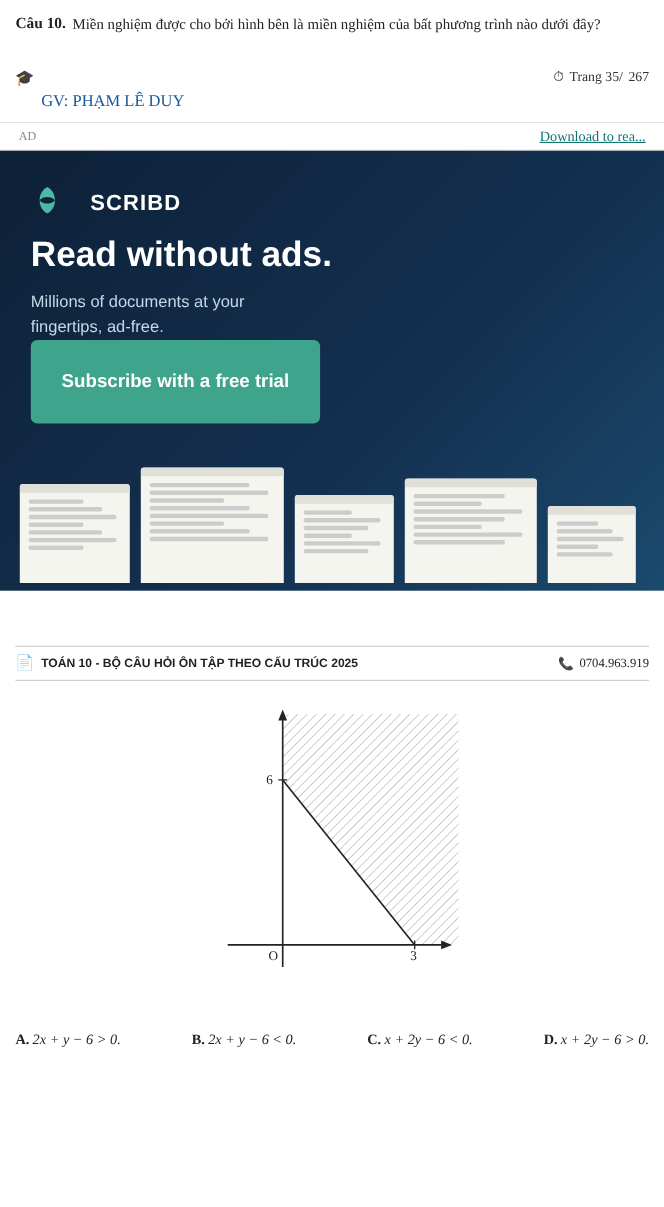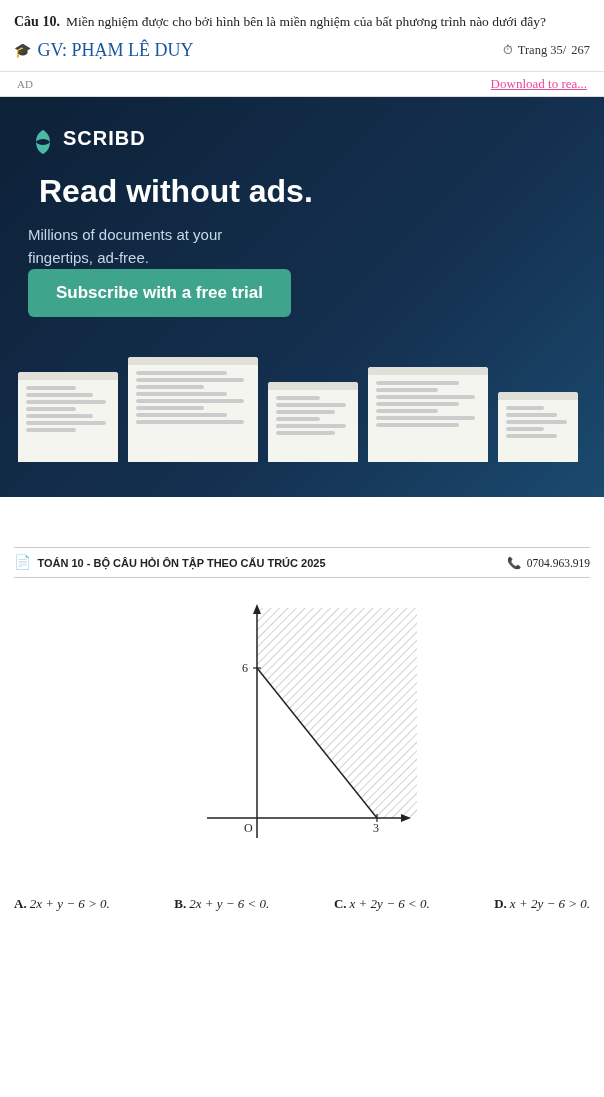--- a/index.html
+++ b/index.html
@@ -45,21 +45,22 @@
       display: flex;
       align-items: center;
       gap: 6px;
     }
     .teacher-icon {
       font-size: 14px;
     }
     .teacher-name {
       color: #1a56a0;
       font-weight: 500;
-      font-size: 18px;
+      font-size: 15px;
+      margin-top: 44px;
     }
     .page-info {
       display: flex;
       align-items: center;
       gap: 5px;
       font-size: 12.5px;
     }
 
     
     .ad-bar {
@@ -69,39 +70,39 @@
       padding: 4px 17px;
       background: #fff;
       border-bottom: 1px solid #ddd;
       font-size: 12px;
     }
     .ad-label {
       font-size: 11px;
       color: #888;
     }
     .download-link {
-      color: #ec4899;
+      color: #0f766e;
       text-decoration: underline;
       font-size: 13px;
       font-weight: 500;
     }
 
     
     .scribd-banner {
       width: 100%;
       background: linear-gradient(135deg, #0d2137 0%, #143050 60%, #1a4a6e 100%);
       padding: 30px 28px 0 28px;
       position: relative;
       overflow: hidden;
       min-height: 400px;
     }
     .scribd-logo-row {
       display: flex;
-      align-items: flex-start;
-      gap: 5px;
+      align-items: flex-end;
+      gap: 24px;
       margin-bottom: 16px;
     }
     .scribd-logo-icon {
       width: 30px;
       height: 30px;
       color: #4db8a4;
     }
     .scribd-logo-text {
       color: #fff;
       font-size: 20px;
@@ -109,34 +110,33 @@
       font-family: Arial, sans-serif;
       letter-spacing: 1px;
     }
     .scribd-headline {
       color: #fff;
       font-size: 32px;
       font-weight: 800;
       font-family: Arial, sans-serif;
       line-height: 1.15;
       margin-bottom: 14px;
-      margin-left: 11px;
     }
     .scribd-subtext {
       color: #c5d8e8;
       font-size: 15px;
       font-family: Arial, sans-serif;
       line-height: 1.5;
     }
     .scribd-cta-btn {
       background: #3fa48c;
       color: #fff;
       border: none;
       border-radius: 6px;
-      padding: 14px 28px;
+      padding: 28px 28px;
       font-size: 17px;
       font-weight: 600;
       font-family: Arial, sans-serif;
       cursor: pointer;
       display: inline-block;
       margin-bottom: 30px;
     }
 
     
     .scribd-docs {

